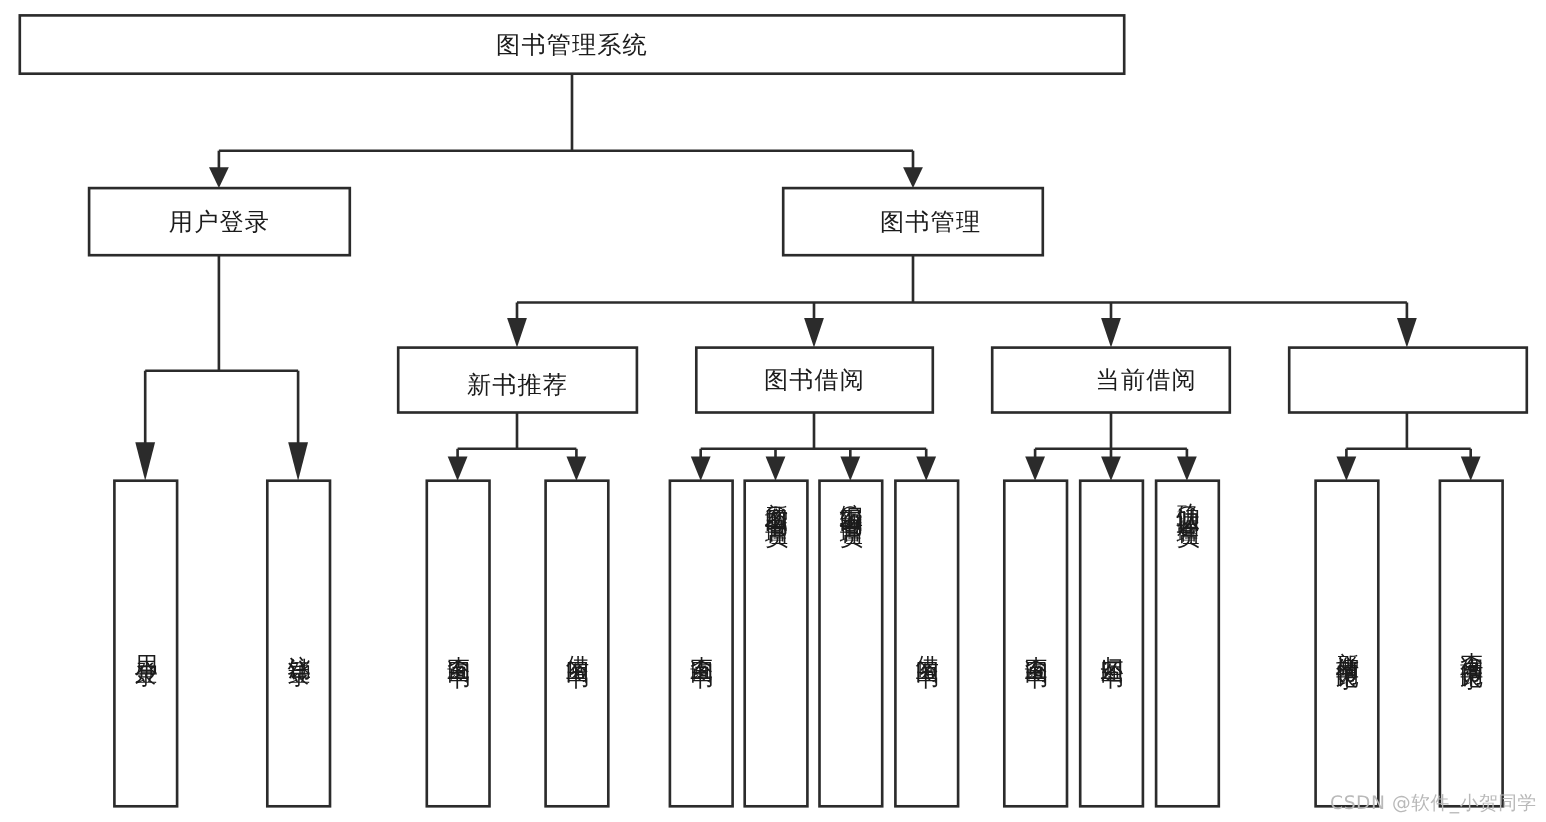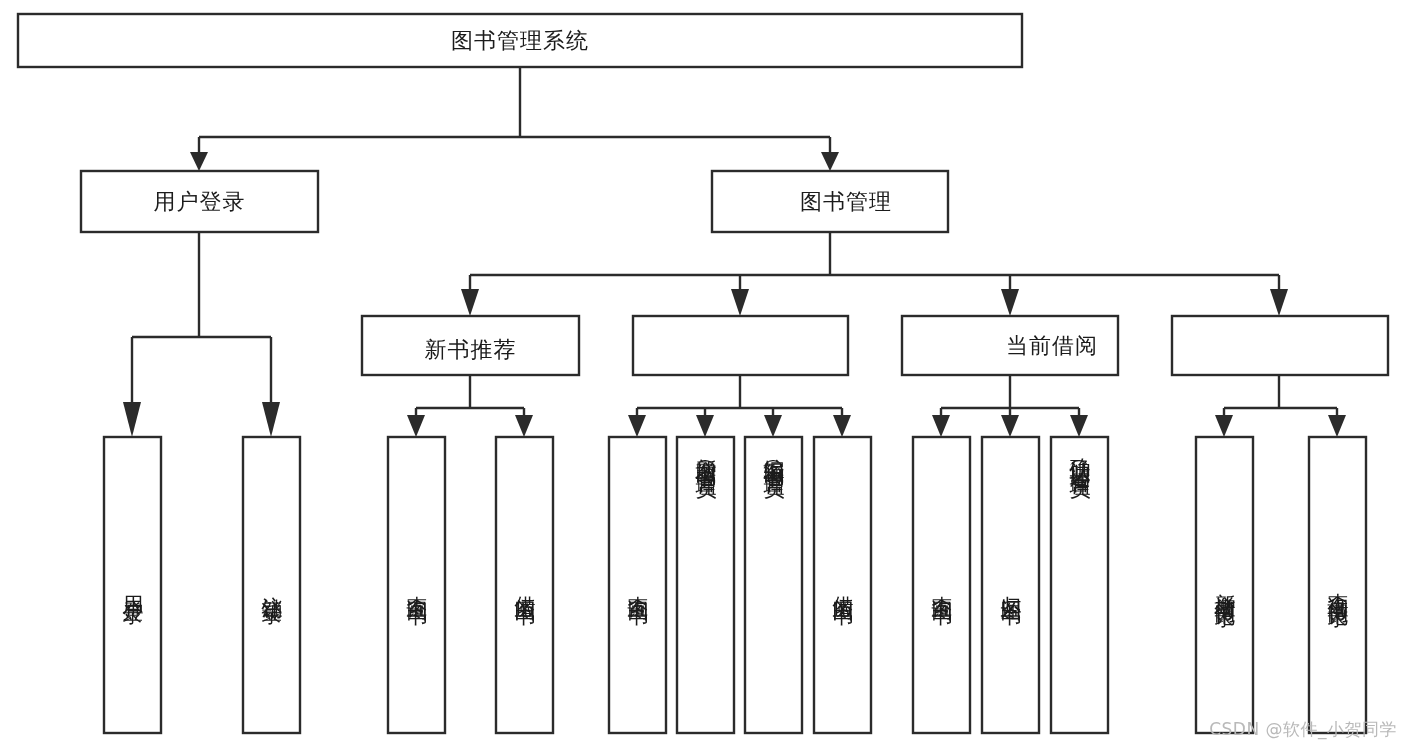--- a/index.html
+++ b/index.html
@@ -189,21 +189,24 @@
   <div class="hlabel-wrap" style="left:81px; top:171px; width:237px; height:61px;">
     <span class="hlabel-text">用户登录</span>
   </div>
   <div class="hlabel-wrap" style="left:712px; top:171px; width:268px; height:61px;">
     <span class="hlabel-text">图书管理</span>
   </div>
 
   <div class="hlabel-wrap" style="left:362px; top:316px; width:217px; height:67px;">
     <span class="hlabel-text">新书推荐</span>
   </div>
-  <div class="hlabel-wrap" style="left:944px; top:316px; width:216px; height:59px;">
+  <div class="hlabel-wrap" style="left:633px; top:316px; width:215px; height:59px;">
+    <span class="hlabel-text">图书借阅</span>
+  </div>
+  <div class="hlabel-wrap" style="left:902px; top:316px; width:216px; height:59px;padding-left:32px;">
     <span class="hlabel-text">当前借阅</span>
   </div>
 
   <div class="vlabel-wrap" style="left:104px; top:437px; width:57px; height:296px;">
     <span class="vlabel-text">用户登录</span>
   </div>
   <div class="vlabel-wrap" style="left:243px; top:437px; width:57px; height:296px;">
     <span class="vlabel-text">注销登录</span>
   </div>
   <div class="vlabel-wrap" style="left:388px; top:437px; width:57px; height:296px;">

